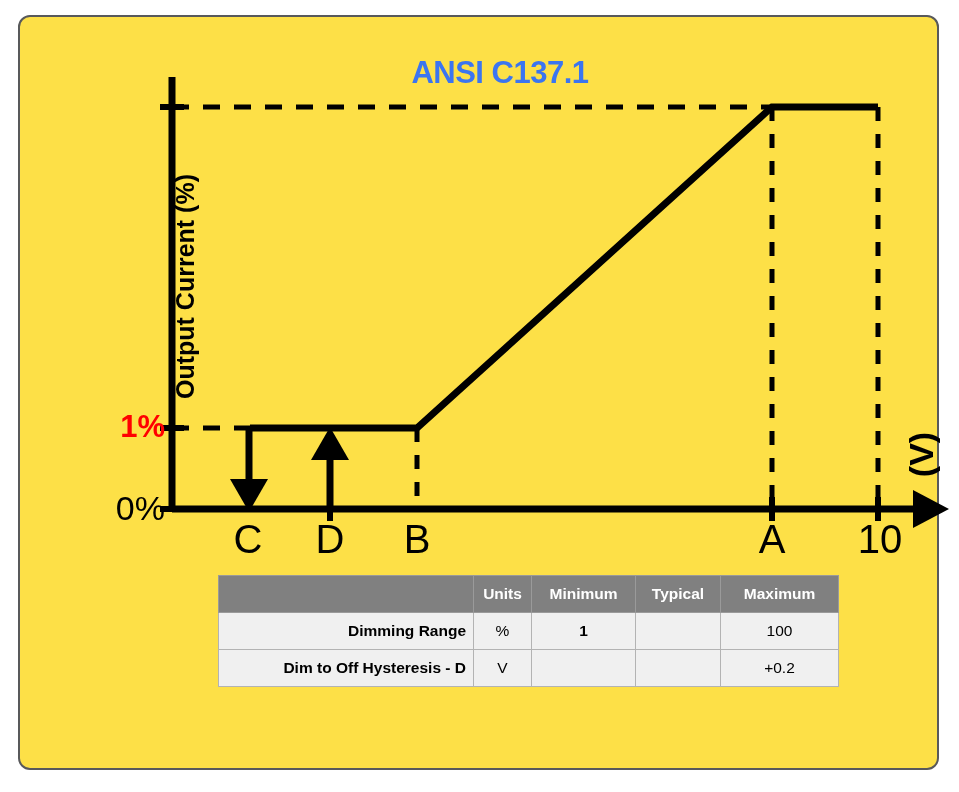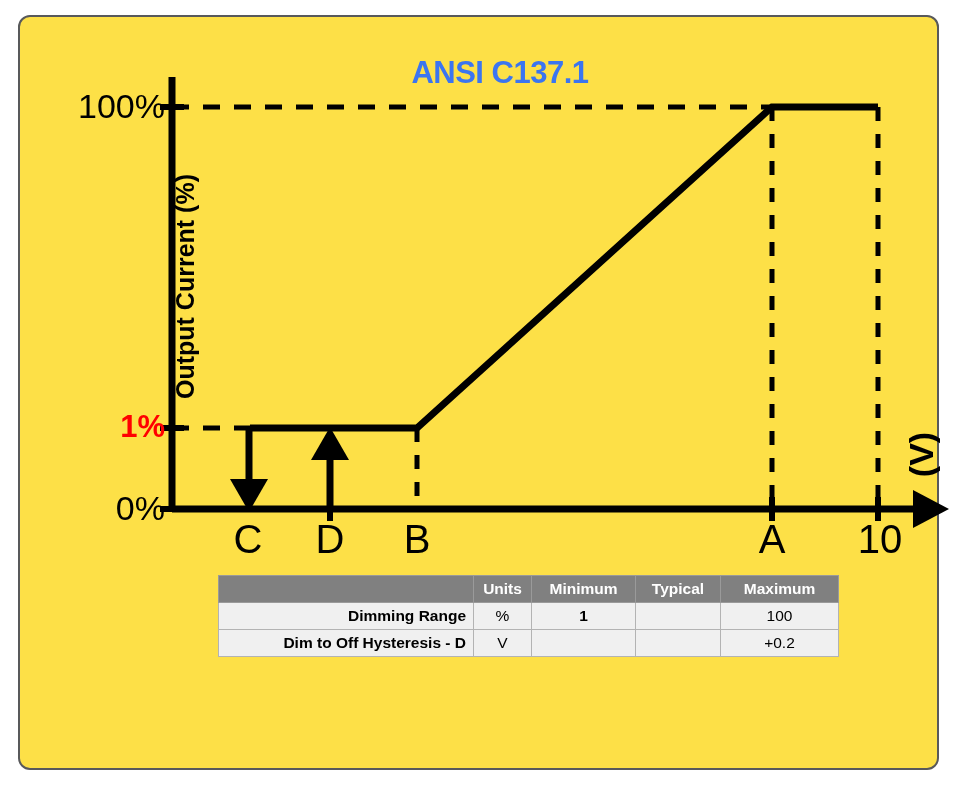--- a/index.html
+++ b/index.html
@@ -114,21 +114,21 @@
     position: absolute;
     left: 198px;
     top: 558px;
     width: 620px;
     border-collapse: collapse;
     font-size: 15px;
     table-layout: fixed;
   }
   #spec-table th, #spec-table td {
     border: 1px solid #b3b3b3;
-    height: 27px;
+    height: 37px;
     padding: 0 7px;
     box-sizing: border-box;
     overflow: hidden;
     white-space: nowrap;
   }
   #spec-table thead th {
     background: #808080;
     color: #ffffff;
     font-weight: bold;
     text-align: center;
@@ -197,21 +197,20 @@
         <g>
           <line x1="310" y1="492" x2="310" y2="437" stroke="#000" stroke-width="7"></line>
           <polygon points="291,443 329,443 310,410" fill="#000"></polygon>
         </g>
       </svg>
 
       <div class="chart-title">ANSI C137.1</div>
 
       <div class="yaxis-title">Output Current (%)</div>
 
-      <div class="ytick-label ytick-100">100%</div>
       <div class="ytick-label ytick-1">1%</div>
       <div class="ytick-label ytick-0">0%</div>
 
       <div class="xtick-label xt-C">C</div>
       <div class="xtick-label xt-D">D</div>
       <div class="xtick-label xt-B">B</div>
       <div class="xtick-label xt-A">A</div>
       <div class="xtick-label xt-10">10</div>
 
       <div class="xaxis-unit">(V)</div>

